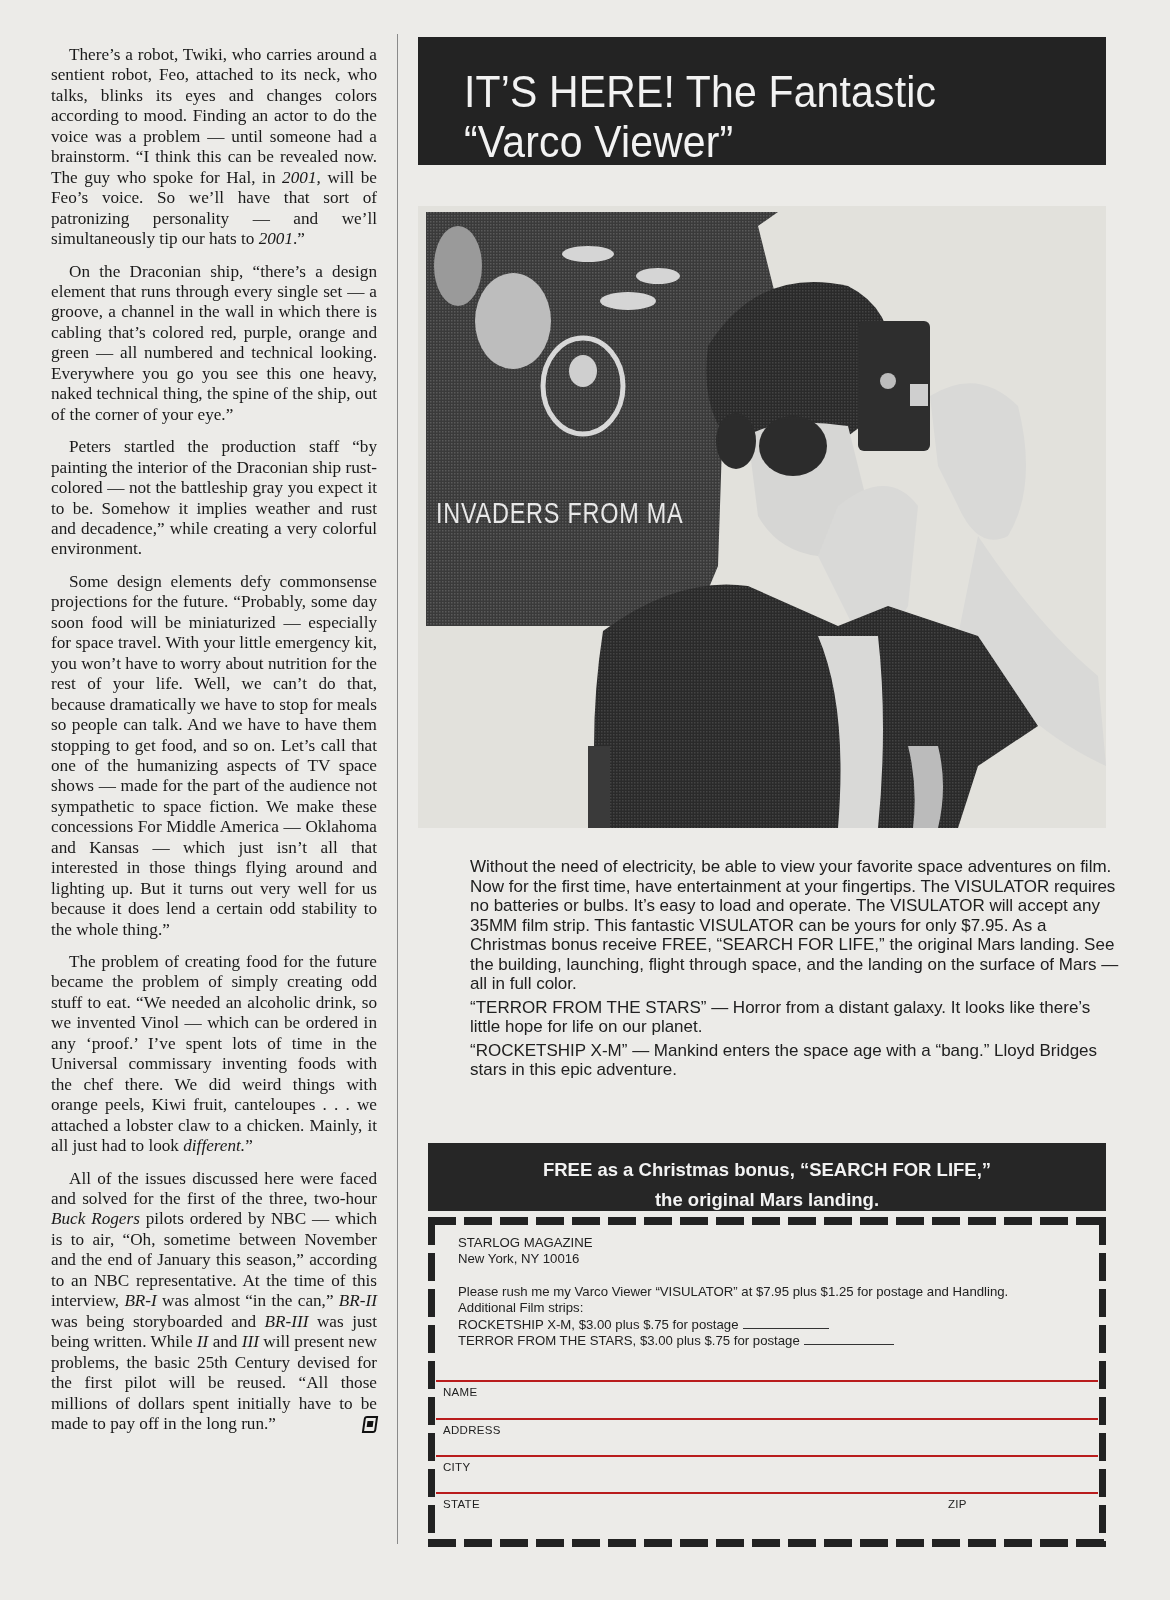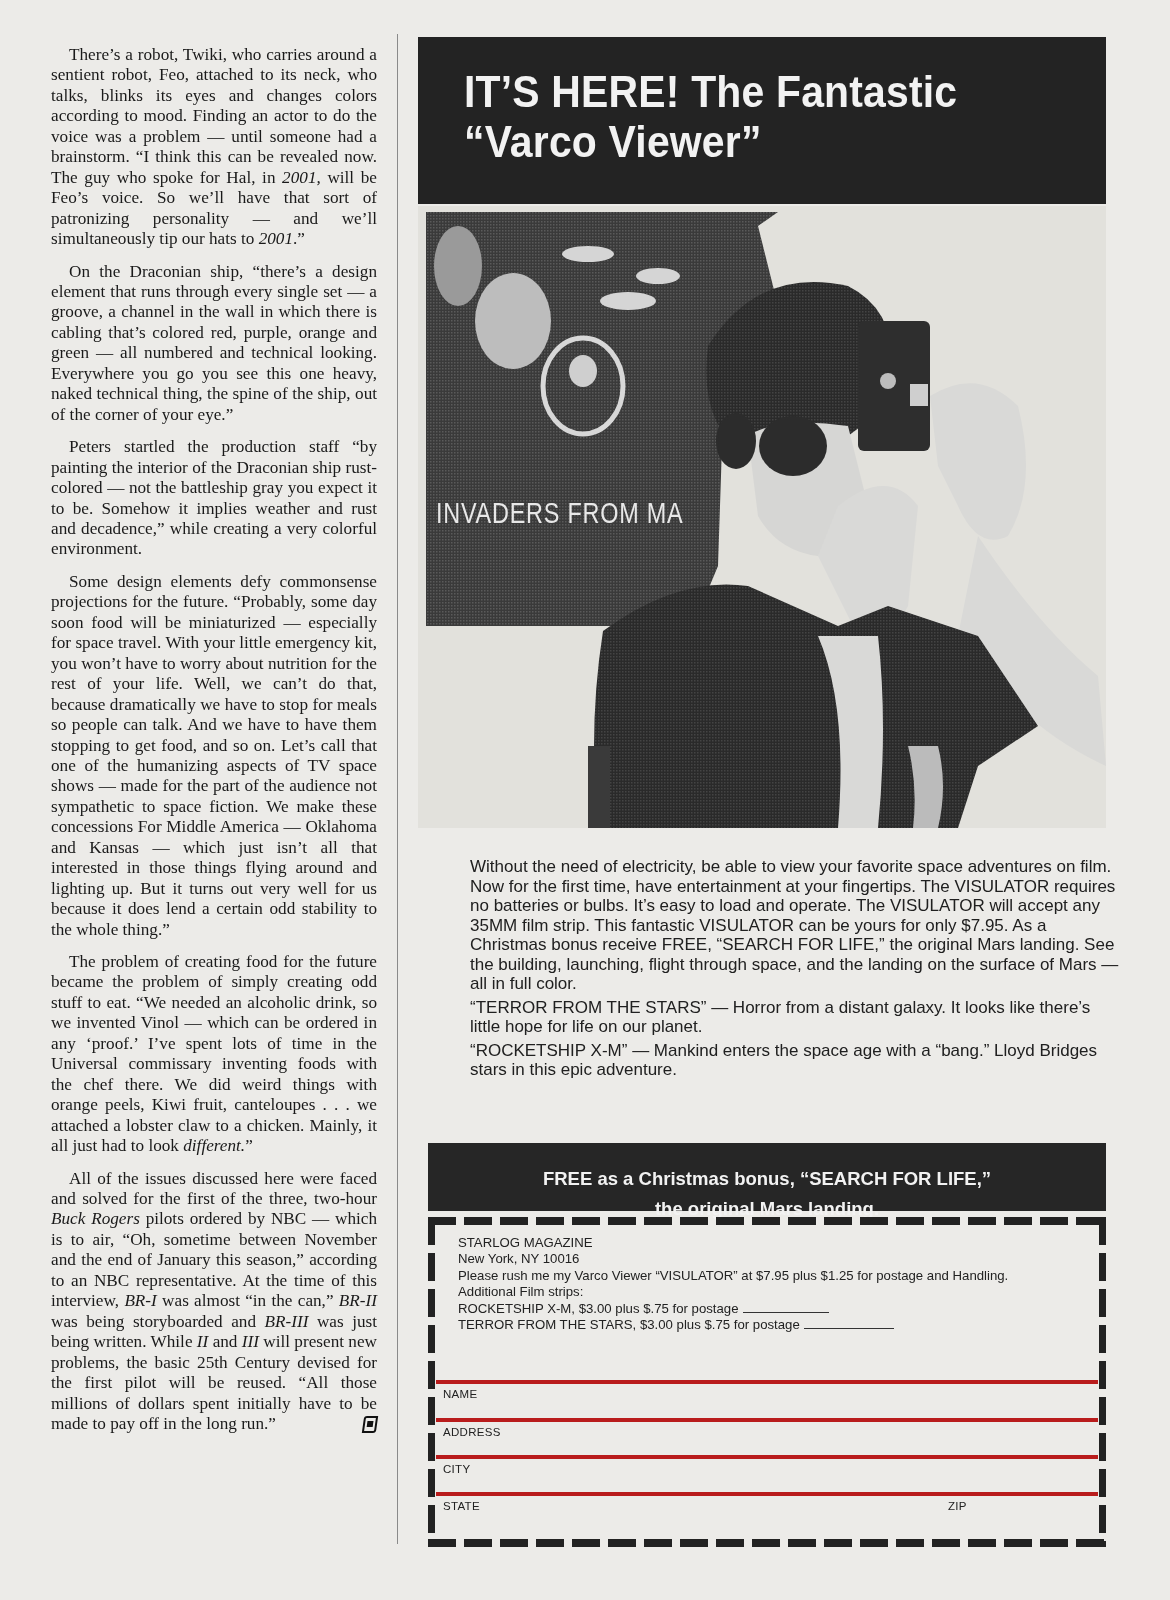--- a/index.html
+++ b/index.html
@@ -47,25 +47,25 @@
     position: absolute;
     left: 397px; top: 34px;
     width: 1px; height: 1510px;
     background: #8a8a8a;
   }
 
   
   .ad-header {
     position: absolute;
     left: 418px; top: 37px;
-    width: 688px; height: 167px;
+    width: 688px; height: 128px;
     background: #232323;
     color: #f2f2f2;
     font-family: "Liberation Sans", "DejaVu Sans", sans-serif;
-    font-weight: bold;
+    font-weight: normal;
     font-size: 44px;
     line-height: 50px;
     padding: 30px 0 0 46px;
     letter-spacing: 0.2px;
   }
   .ad-header .line { display: block; white-space: nowrap; transform: scaleX(0.93); transform-origin: left; }
 
   .photo {
     position: absolute;
     left: 418px; top: 206px;
@@ -103,21 +103,21 @@
     position: absolute;
     left: 428px; top: 1143px;
     width: 678px; height: 68px;
     background: #262626;
     color: #f2f2f2;
     font-family: "Liberation Sans", "DejaVu Sans", sans-serif;
     font-weight: bold;
     font-size: 18.5px;
     line-height: 30px;
     text-align: center;
-    padding-top: 21px;
+    padding-top: 12px;
   }
 
   
   .coupon {
     position: absolute;
     left: 428px; top: 1217px;
     width: 678px; height: 330px;
     font-family: "Liberation Sans", "DejaVu Sans", sans-serif;
     color: #222;
   }
@@ -133,32 +133,32 @@
   }
   .dash-left { left: 0; }
   .dash-right { right: 0; }
 
   .coupon-inner {
     position: absolute;
     left: 30px; top: 18px; right: 20px;
     font-size: 13.2px;
     line-height: 16.4px;
   }
-  .addr-block { }
+  .addr-block { margin-bottom: 16px; }
   .order-block .blank {
     display: inline-block;
     border-bottom: 1px solid #333;
     height: 11px;
     vertical-align: baseline;
     margin-left: 4px;
   }
   .field {
     position: absolute;
     left: 8px; right: 8px;
-    border-top: 4px solid #b91c1c;
+    border-top: 2px solid #b91c1c;
     font-size: 11.5px;
     padding: 4px 0 0 0;
     letter-spacing: 0.3px;
   }
   .field .label { padding-left: 7px; }
   .field .zip { position: absolute; left: 512px; top: 4px; }
   .field input {
     position: absolute; left: 0; right: 0; top: -32px; height: 30px;
     background: transparent; border: none; outline: none;
     font-family: inherit; font-size: 13px;

